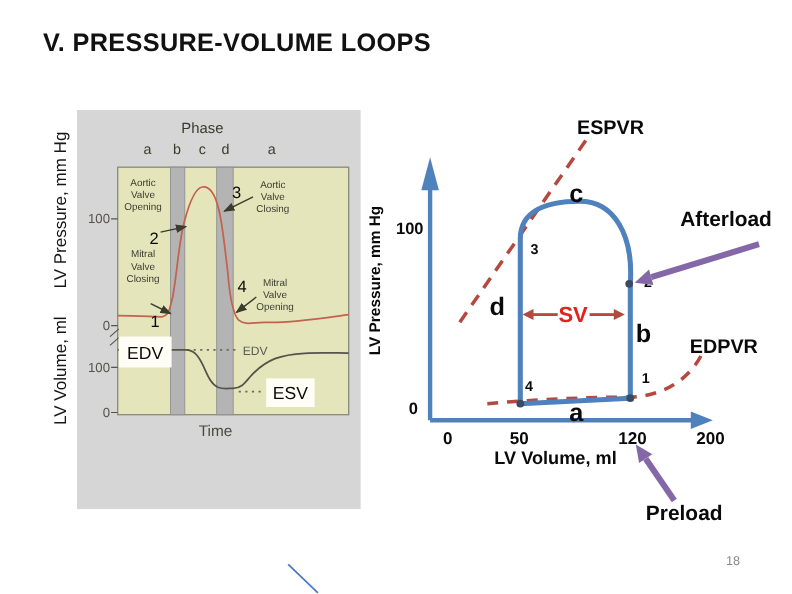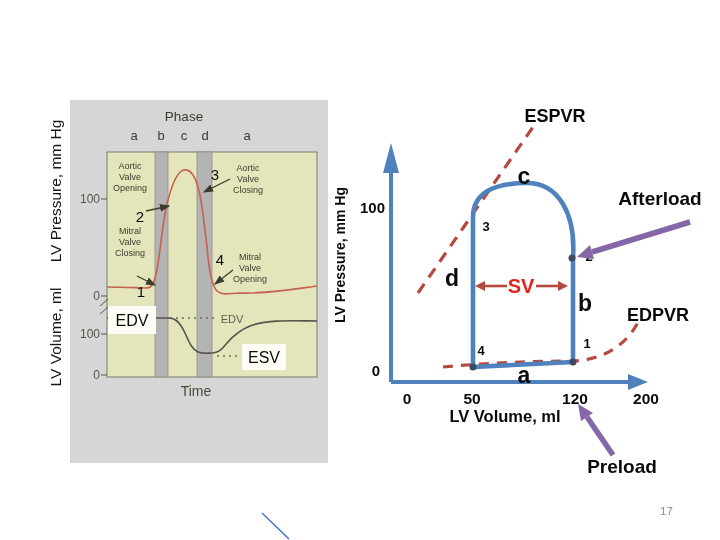--- a/index.html
+++ b/index.html
@@ -20,20 +20,21 @@
   .tick-l{fill:#55544a;font-size:12px;}
   .phl{fill:#3a3a2c;font-size:13px;}
   .numlab{fill:#0a0a0a;font-size:15px;}
   .rbold{font-weight:bold;fill:#0a0a0a;}
 </style>
 </head>
 <body>
 
 <div id="slide">
 
+  <div id="title">V. PRESSURE-VOLUME LOOPS</div>
 
   <div id="lp-label" class="rotlab">LV Pressure, mm Hg</div>
   <div id="lv-label" class="rotlab">LV Volume, ml</div>
 
   <svg id="leftfig" width="258" height="363" viewBox="0 0 258 363">
     <defs>
       <marker id="m-dark" markerWidth="8" markerHeight="6" refX="7" refY="3" orient="auto">
         <path d="M0,0 L8,3 L0,6 Z" fill="#3c3c2e"></path>
       </marker>
     </defs>
@@ -175,14 +176,14 @@
     <g>
       <line x1="283" y1="360" x2="257" y2="322" stroke="#8467a7" stroke-width="5.5"></line>
       <polygon points="248,309 263,318 251,326" fill="#8467a7"></polygon>
     </g>
   </svg>
 
   <svg id="decorline" width="45" height="35" viewBox="0 0 45 35">
     <line x1="10" y1="8" x2="37" y2="34" stroke="#4a77c9" stroke-width="1.6"></line>
   </svg>
 
-  <div id="pagenum">17</div>
+  <div id="pagenum">18</div>
 </div>
 
 </body></html>

